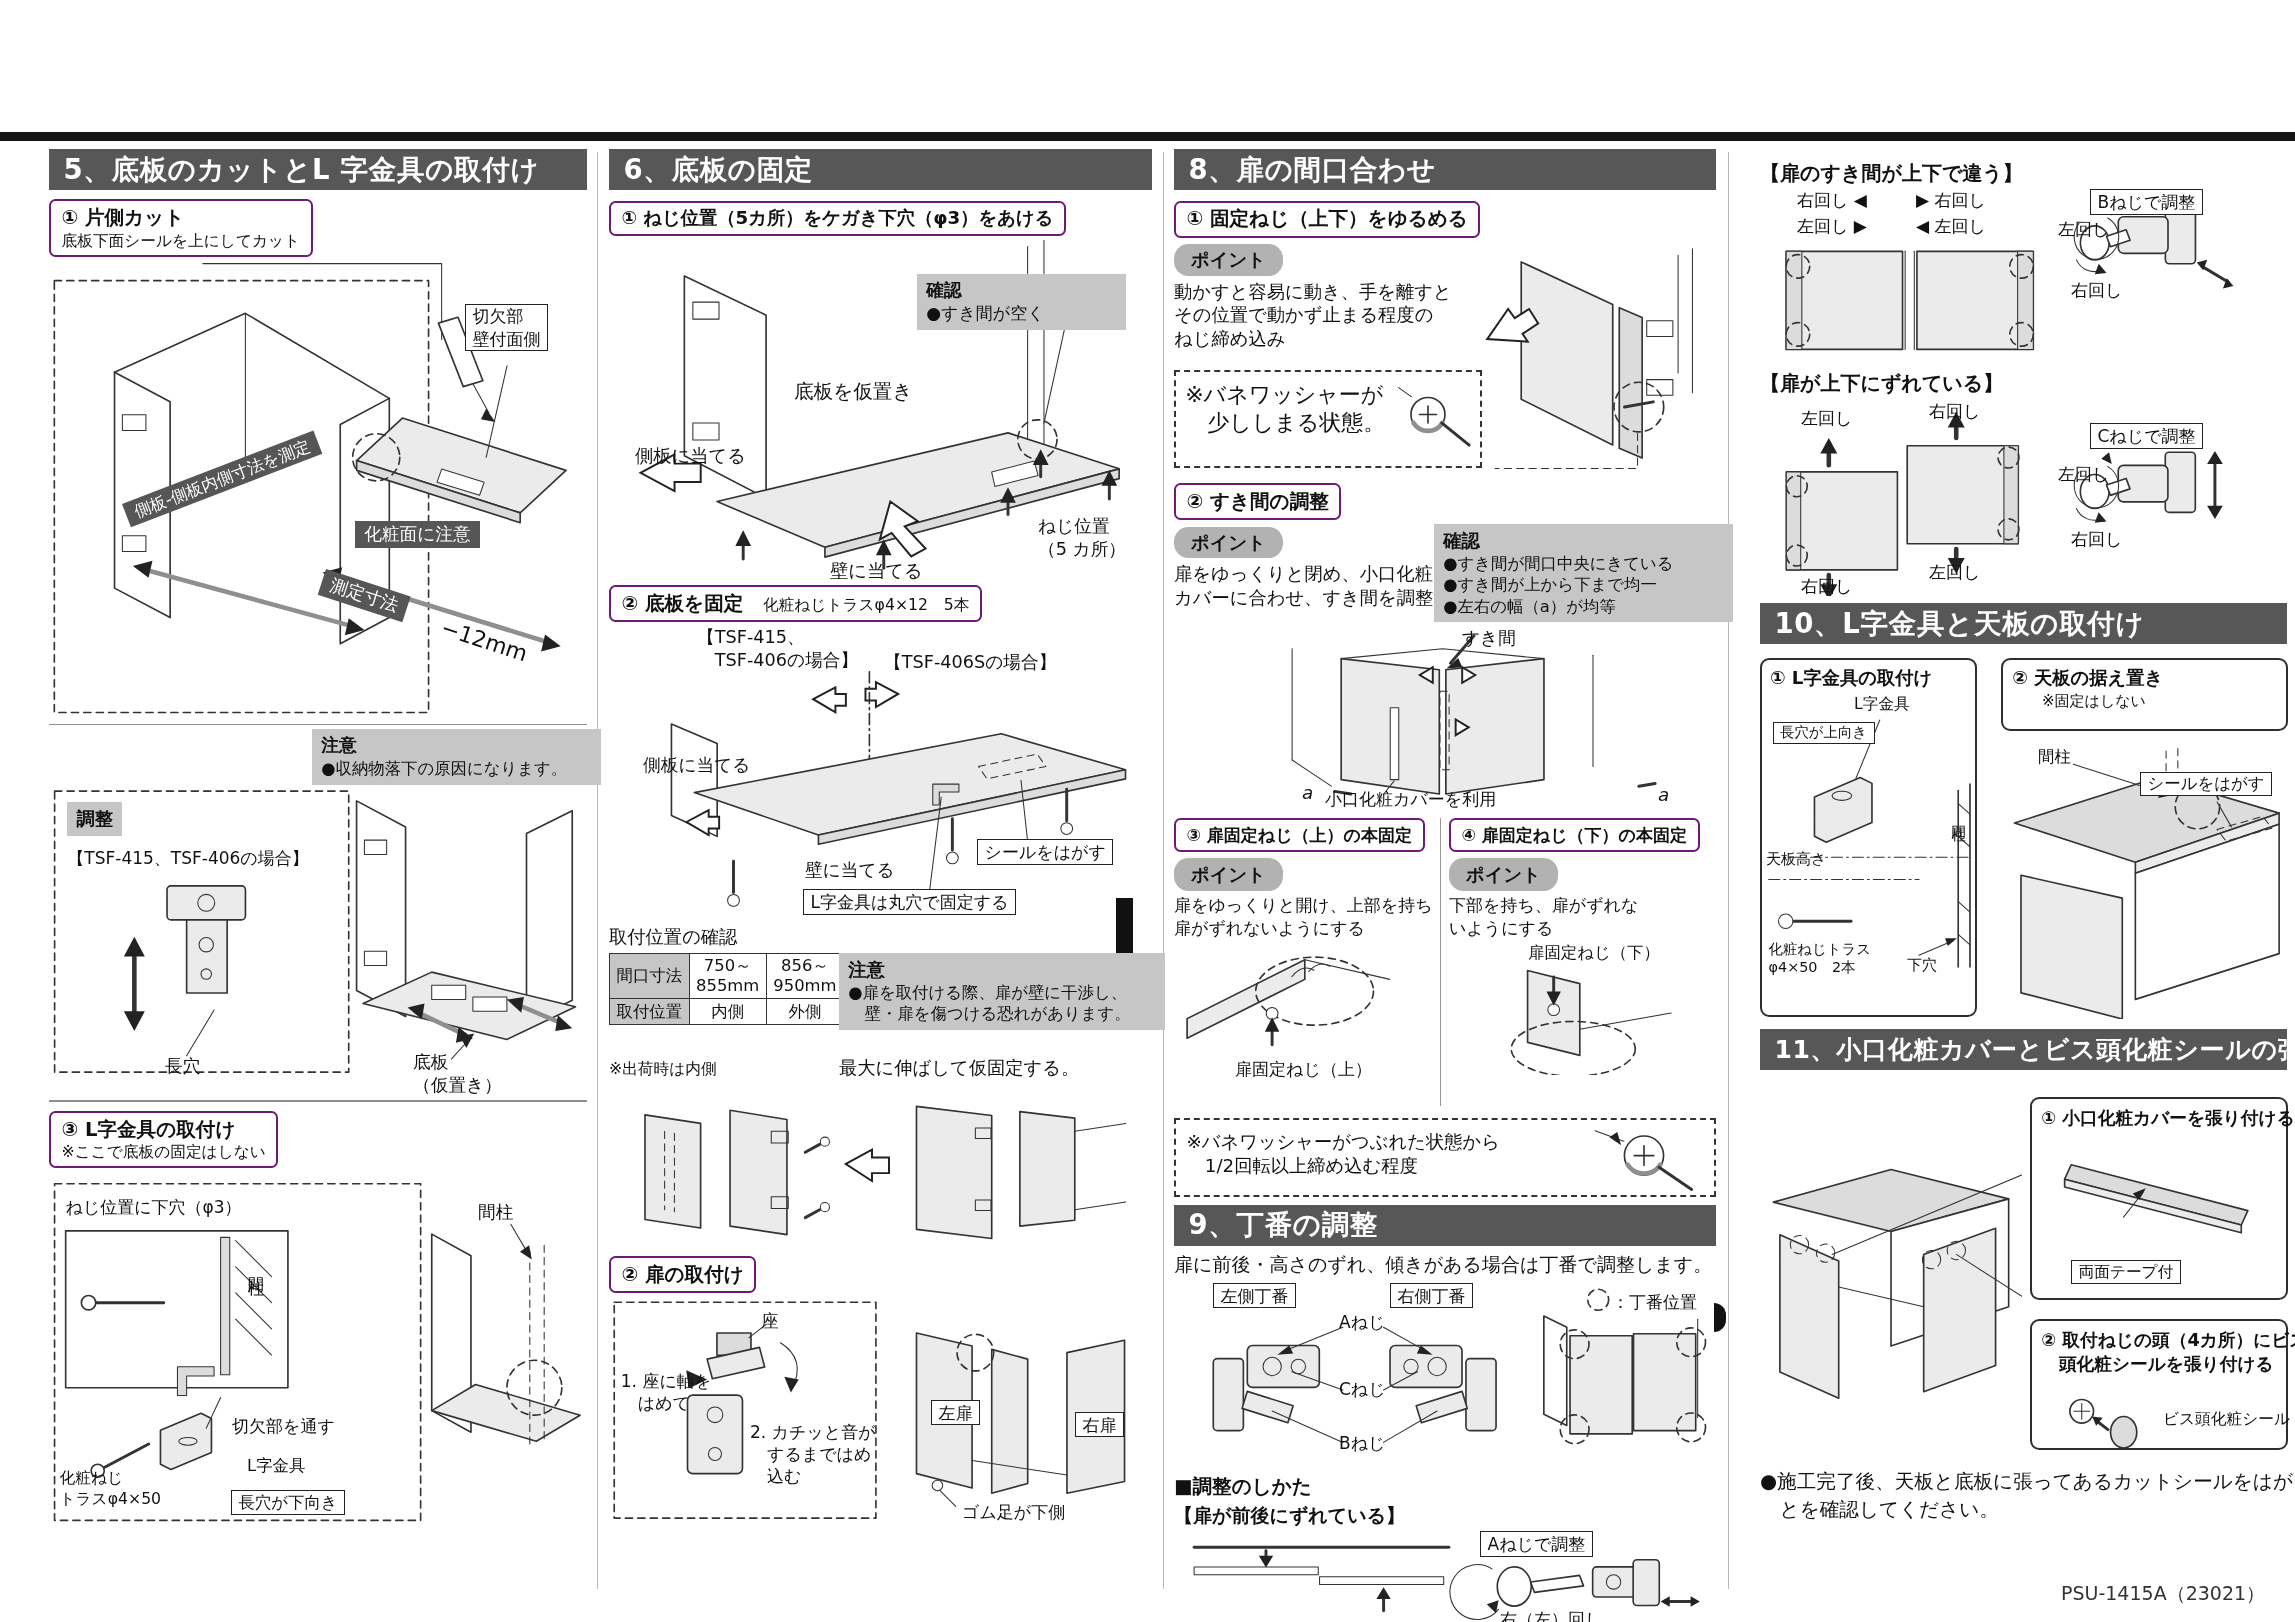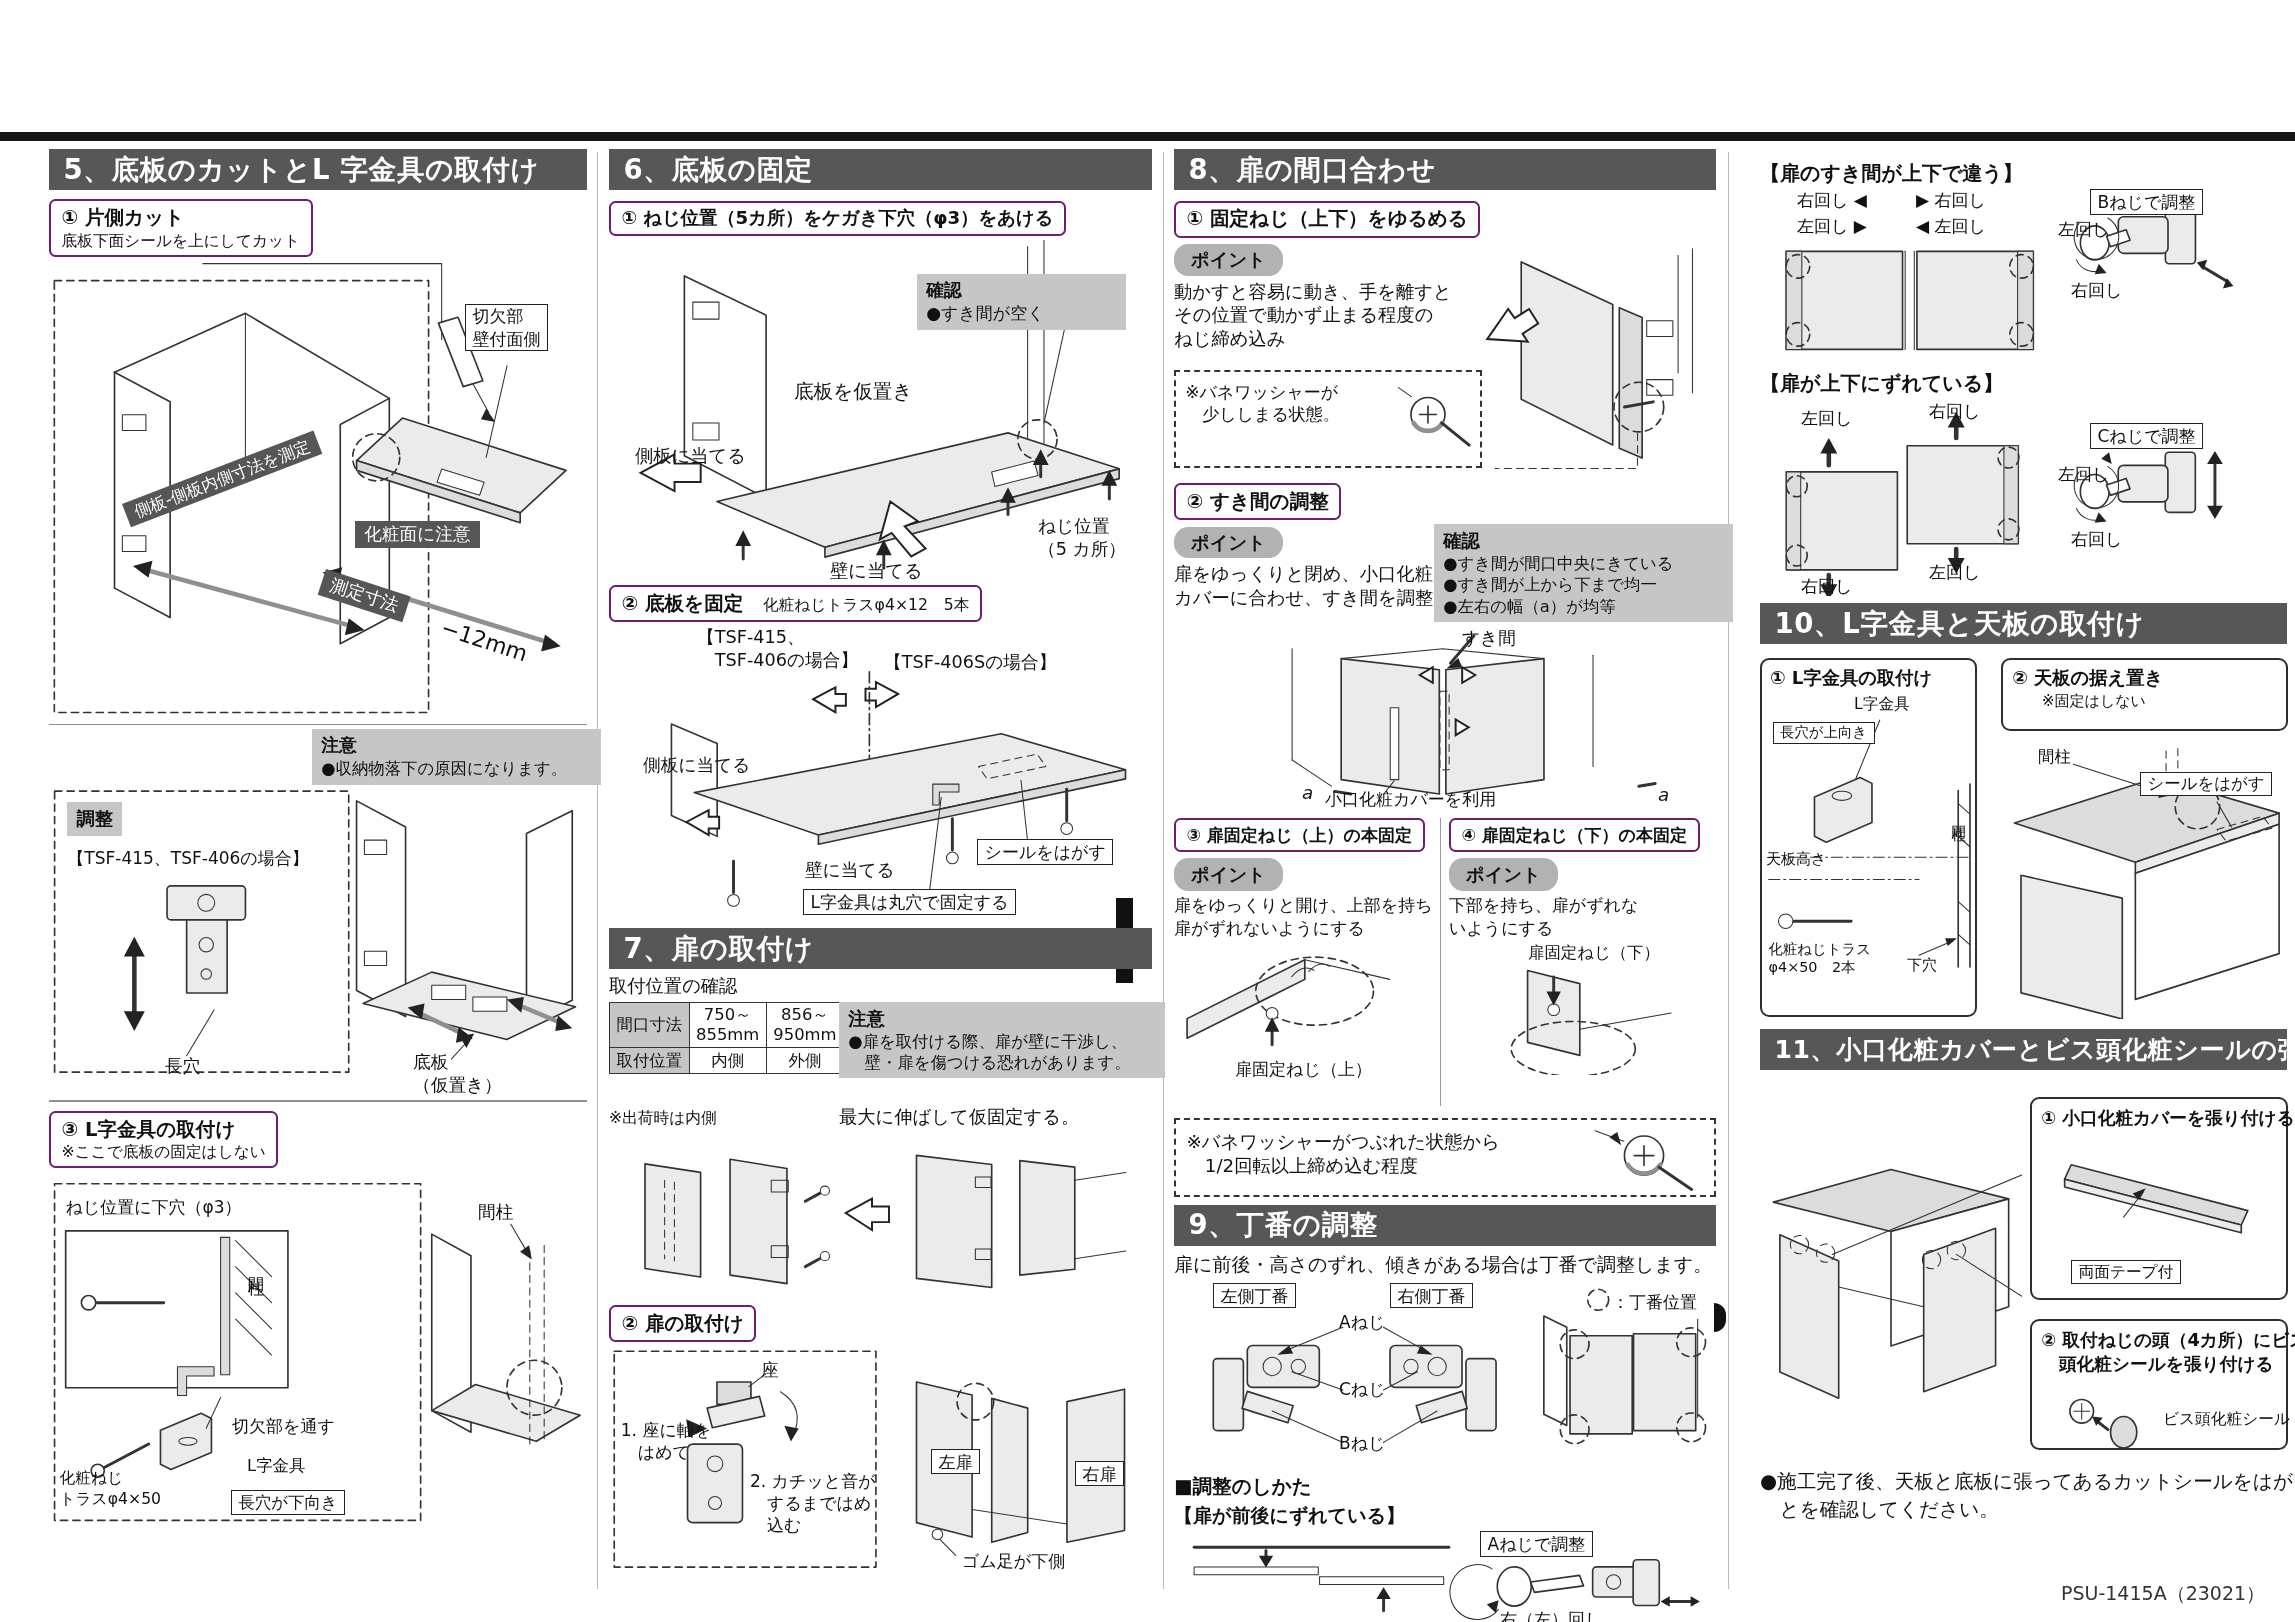--- a/index.html
+++ b/index.html
@@ -236,21 +236,20 @@
       </svg>
       <div class="lbl" style="left:88px;top:0;font-size:17.7px">【TSF-415、
 　TSF-406の場合】</div>
       <div class="lbl" style="left:275px;top:25px;font-size:17.7px">【TSF-406Sの場合】</div>
       <div class="lbl" style="left:34px;top:128px;font-size:17.7px">側板に当てる</div>
       <div class="lbl" style="left:196px;top:233px;font-size:17.7px">壁に当てる</div>
       <div class="lbl boxed" style="left:368px;top:213px;font-size:17px">シールをはがす</div>
       <div class="lbl boxed" style="left:194px;top:263px;font-size:17px">L字金具は丸穴で固定する</div>
     </div>
 
-    <div class="sechdr" style="margin-top:7.9px">7、扉の取付け</div>
 
 
     <div class="t" style="margin-top:5.2px;font-size:18.3px">取付位置の確認</div>
 
     <div class="diag" style="height:137px;margin-top:2.6px">
       <table class="tbl" style="left:0;top:0">
         <tbody>
             <tr>
           <td class="hd">間口寸法</td>
           <td>750～
@@ -331,21 +330,21 @@
     <div class="sechdr">8、扉の間口合わせ</div>
 
     <div style="margin-top:10.5px"><span class="stepbox"><span>① 固定ねじ（上下）をゆるめる</span></span></div>
 
     <div class="diag" style="height:236px;margin-top:3.9px">
       <div class="lbl pillf" style="position:absolute;left:0;top:2.6px">ポイント</div>
       <div class="lbl" style="left:0;top:38px;font-size:18.3px">動かすと容易に動き、手を離すと
 その位置で動かず止まる程度の
 ねじ締め込み</div>
       <div class="dashbox" style="left:0;top:128px;width:308px;height:98px">
-        <div class="lbl" style="left:9.2px;top:9.2px;font-size:17px">※バネワッシャーが
+        <div class="lbl" style="left:9.2px;top:9.2px;font-size:22px">※バネワッシャーが
 　少ししまる状態。</div>
         <svg class="art" style="left:216px;top:13px" width="85" height="72" viewBox="0 0 130 110">
           <circle class="f0" cx="55" cy="45" r="26"></circle>
           <path class="g6" d="M33,58 a26,26 0 0 0 44,0"></path>
           <line x1="42" y1="45" x2="68" y2="45"></line>
             <line x1="55" y1="32" x2="55" y2="58"></line>
           <line class="w4" x1="76" y1="58" x2="118" y2="92"></line>
           <line class="th" x1="30" y1="18" x2="10" y2="4"></line>
         </svg>
       </div>

